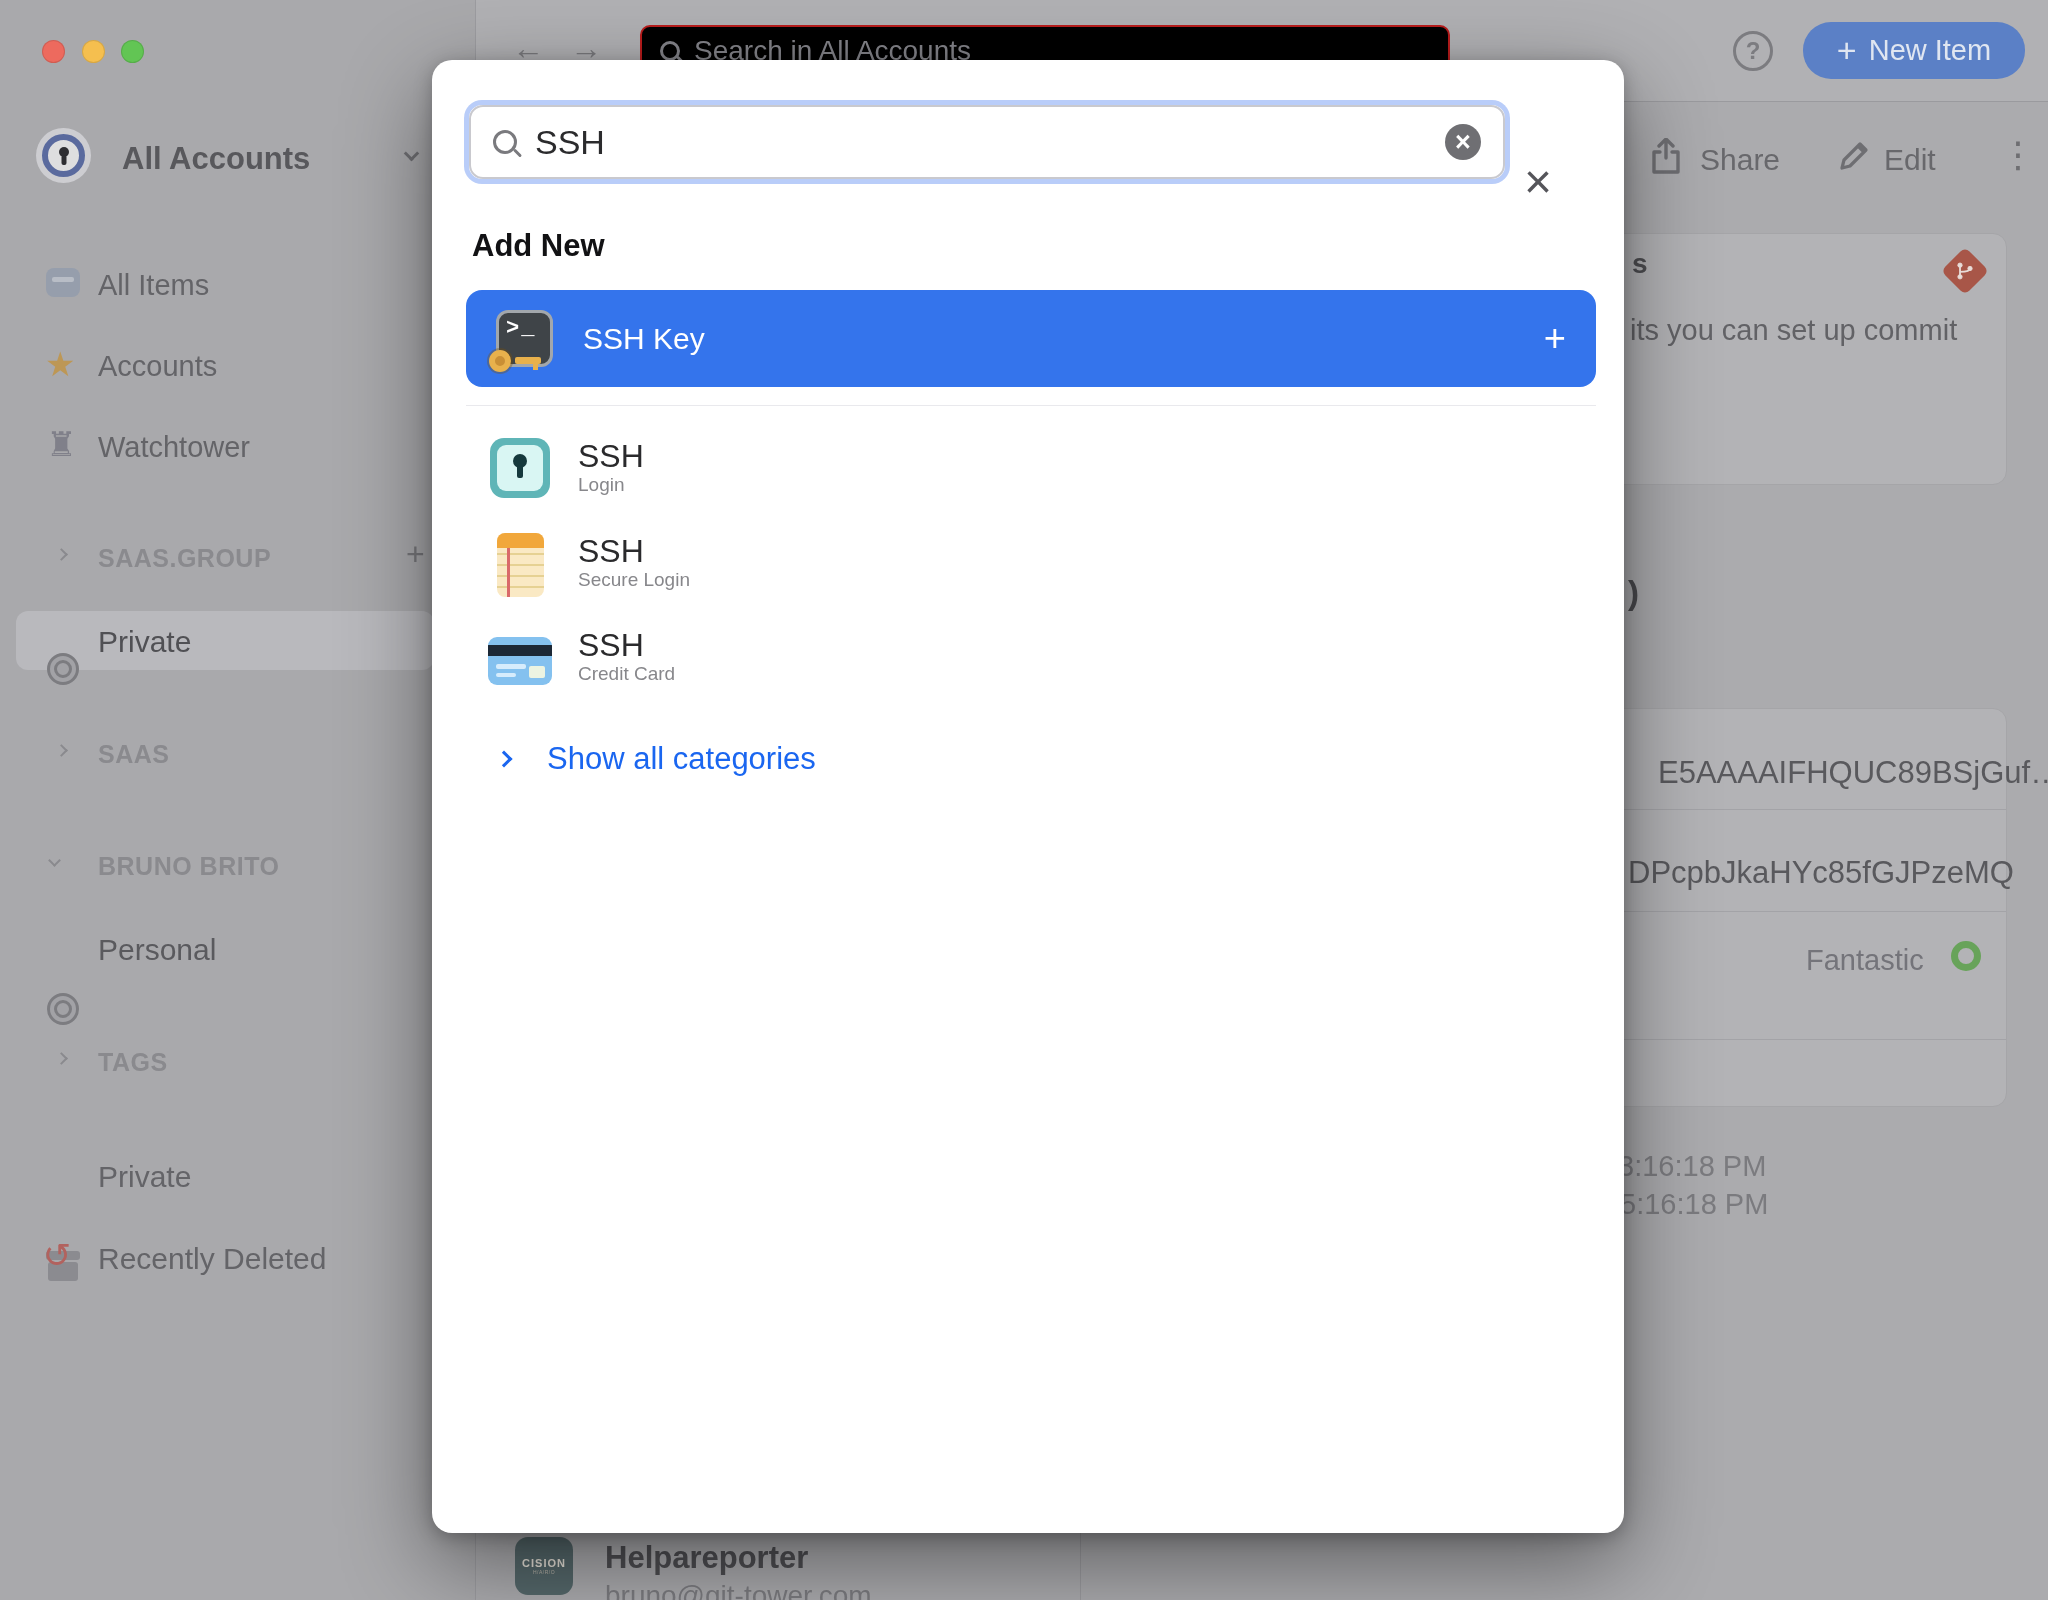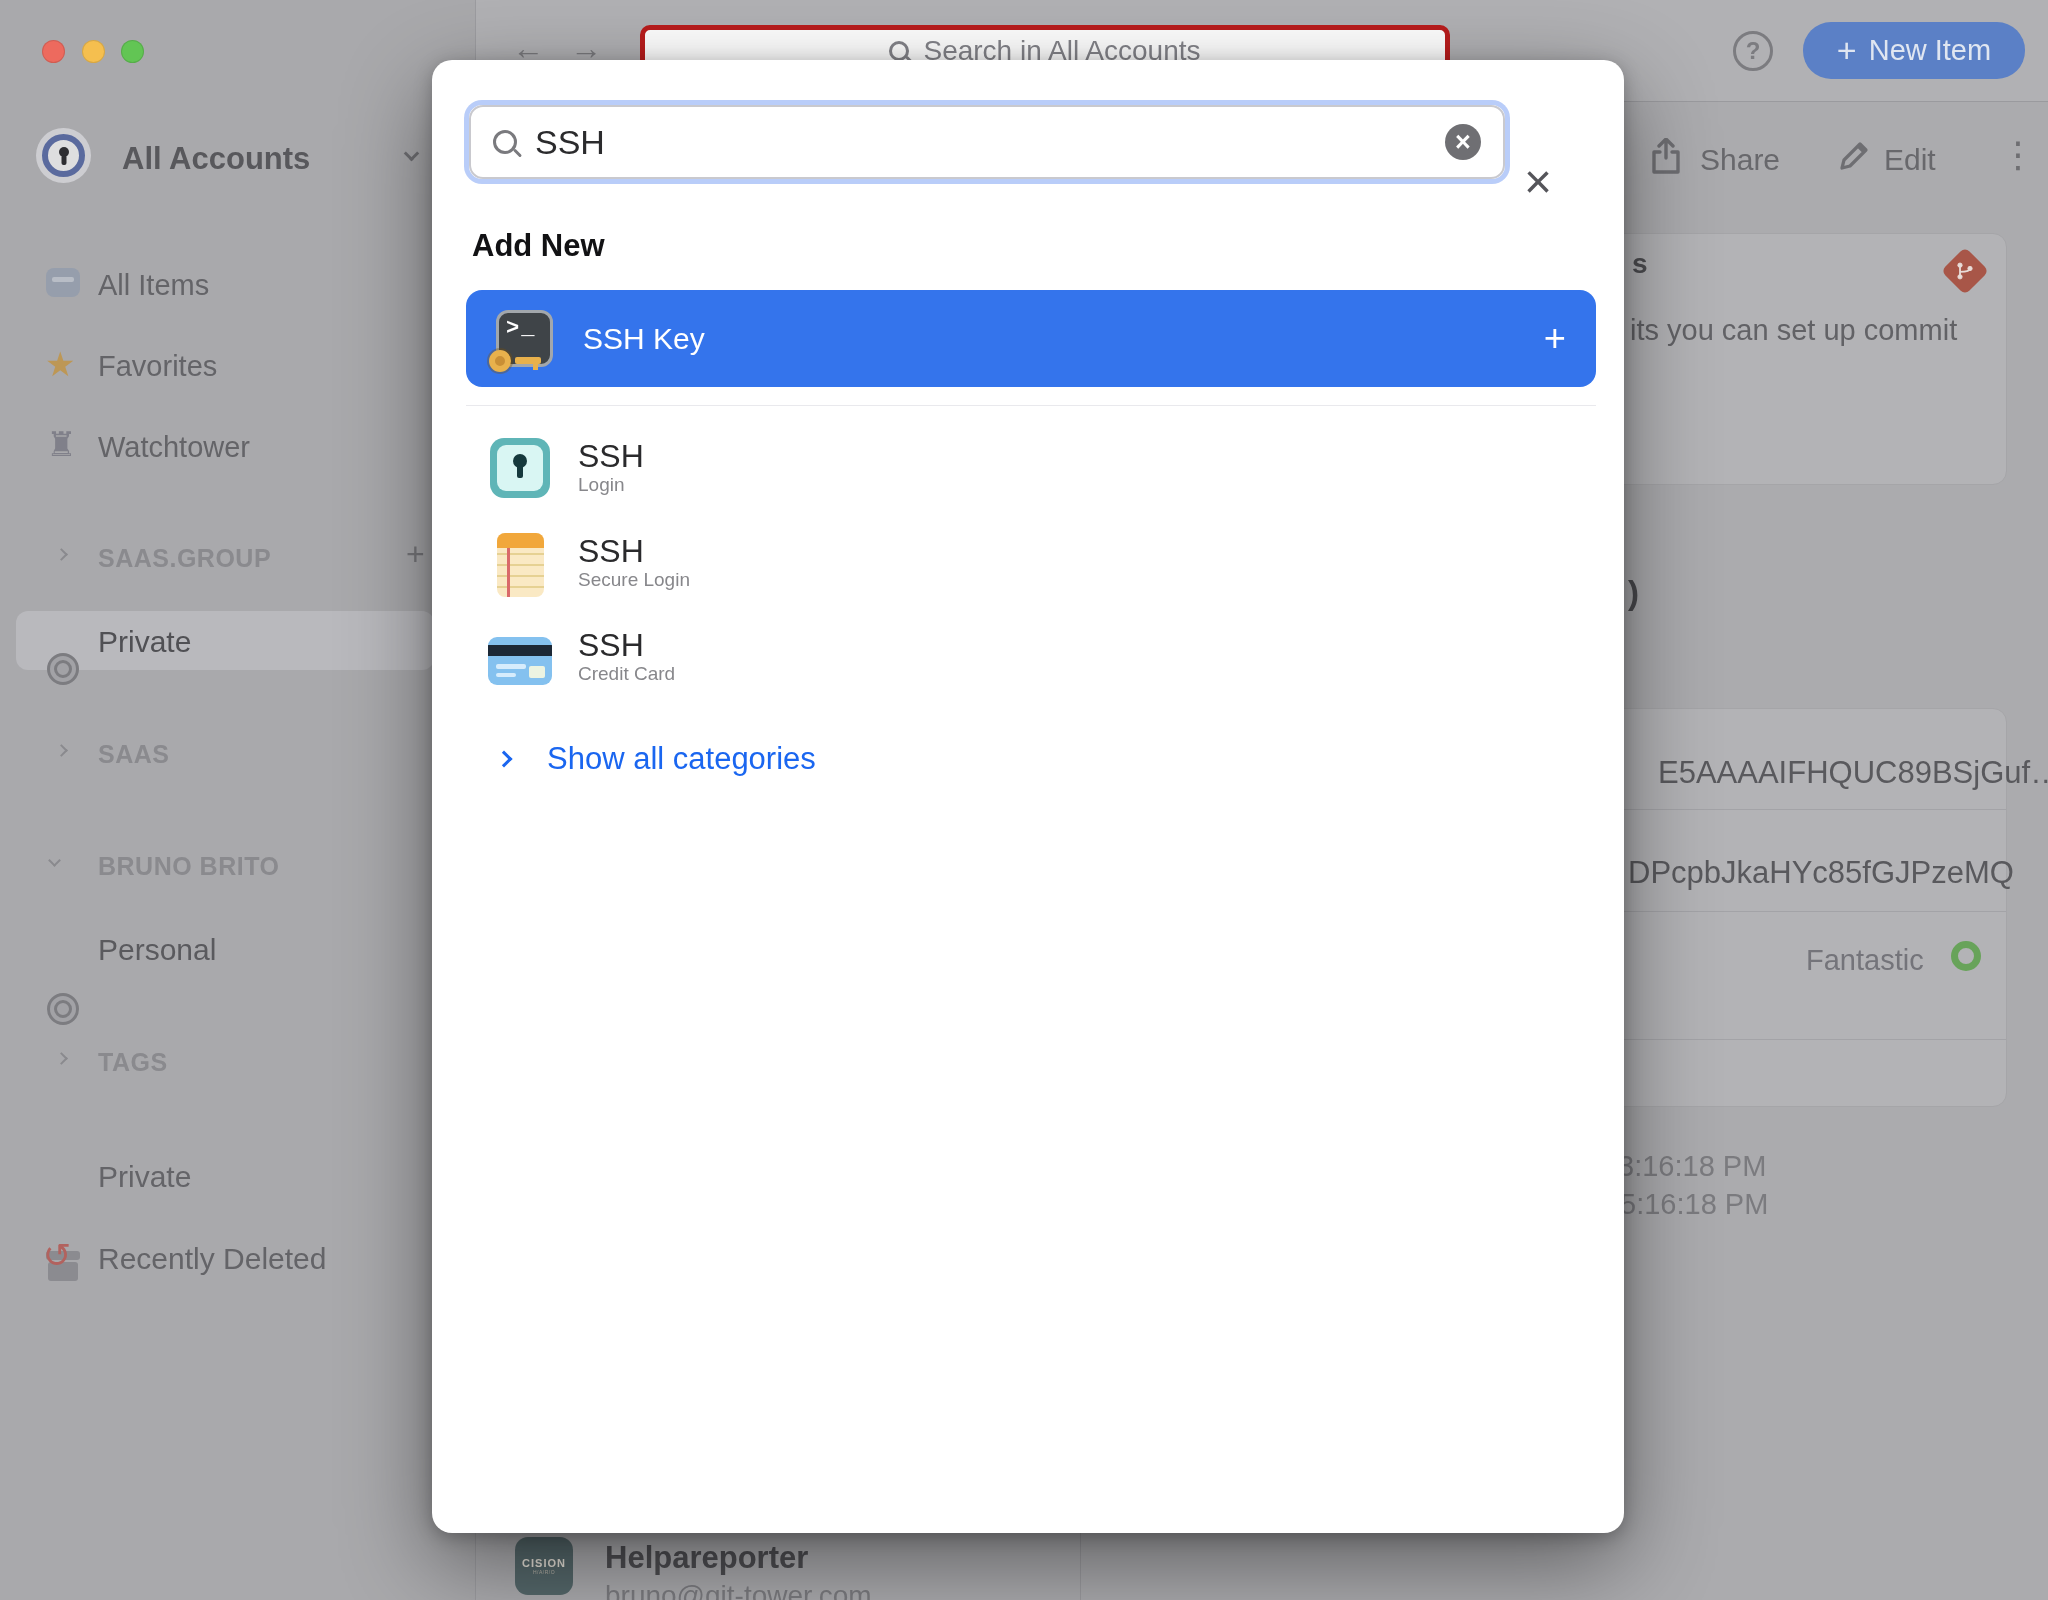--- a/index.html
+++ b/index.html
@@ -36,21 +36,21 @@
   .dial::after { content:""; position:absolute; left:50%; top:50%; transform:translate(-50%,-50%); width:12px; height:12px; border-radius:50%; border:3px solid #7c7c80; }
   .icon-archive { width:34px; height:30px; position:relative; }
   .icon-archive::before { content:""; position:absolute; left:0; top:0; width:34px; height:9px; background:#8b8b90; border-radius:3px; }
   .icon-archive::after { content:""; position:absolute; left:2px; top:11px; width:30px; height:19px; background:#8b8b90; border-radius:3px; }
   .icon-undo { font-size:34px; color:#b2625e; line-height:1; }
   .sel-row { left:16px; top:611px; width:418px; height:59px; border-radius:12px; background:#b9b9bd; }
 
   
   #toolbar { left:476px; top:0; width:1572px; height:102px; background:#b1b1b4; border-bottom:1px solid #9a9a9e; }
   .nav-arrow { font-size:32px; color:#7b7b7f; }
-  .bg-search { left:640px; top:25px; width:810px; height:52px; border-radius:10px; background:#ffffff; border:5px solid #b91c1c; display:flex; align-items:center; padding:0 18px; color:#84848a;justify-content:center; }
+  .bg-search { left:640px; top:25px; width:810px; height:52px; border-radius:10px; background:#000000; border:2px solid #b91c1c; display:flex; align-items:center; padding:0 18px; color:#84848a; }
   .mag { display:inline-block; width:20px; height:20px; border:3px solid currentColor; border-radius:50%; position:relative; flex:none; }
   .mag::after { content:""; position:absolute; width:3px; height:10px; background:currentColor; border-radius:2px; right:-5px; bottom:-7px; transform:rotate(-45deg); }
   .bg-search span.t { font-size:28px; margin-left:14px; }
   .help-c { left:1733px; top:31px; width:40px; height:40px; border-radius:50%; border:3px solid #7c7c80; color:#7c7c80; display:flex; align-items:center; justify-content:center; font-size:24px; font-weight:700; }
   .newitem { left:1803px; top:22px; width:222px; height:57px; border-radius:28px; background:#5b80c6; color:#e0e6f1; display:flex; align-items:center; justify-content:center; gap:12px; }
   .newitem .p { font-size:34px; font-weight:300; }
   .newitem .l { font-size:29px; font-weight:500; }
 
   
   .hd-ic { color:#6e6e72; }
@@ -131,21 +131,21 @@
         <div class="kh"></div>
       </div>
   </div>
   <div class="abs sb-account">All Accounts</div>
   <span class="abs chev down" style="left:406px; top:148px; color:#6f6f73;"></span>
 
   <div class="abs icon-allitems" style="left:46px; top:268px;"></div>
   <div class="abs sb-label" style="left:98px; top:269px;">All Items</div>
 
   <div class="abs icon-star" style="left:45px; top:347px;">★</div>
-  <div class="abs sb-label" style="left:98px; top:350px;">Favorites</div>
+  <div class="abs sb-label" style="left:98px; top:350px;">Accounts</div>
 
   <div class="abs icon-rook" style="left:46px; top:427px;">♜</div>
   <div class="abs sb-label" style="left:98px; top:431px;">Watchtower</div>
 
   <span class="abs chev small" style="left:57px; top:550px; color:#8a8a8e;"></span>
   <div class="abs sb-head" style="left:98px; top:544px;">SAAS.GROUP</div>
   <div class="abs sb-plus" style="left:406px; top:536px;">+</div>
 
   <div class="abs sel-row"></div>
   <div class="abs dial" style="left:47px; top:624px;"></div>

